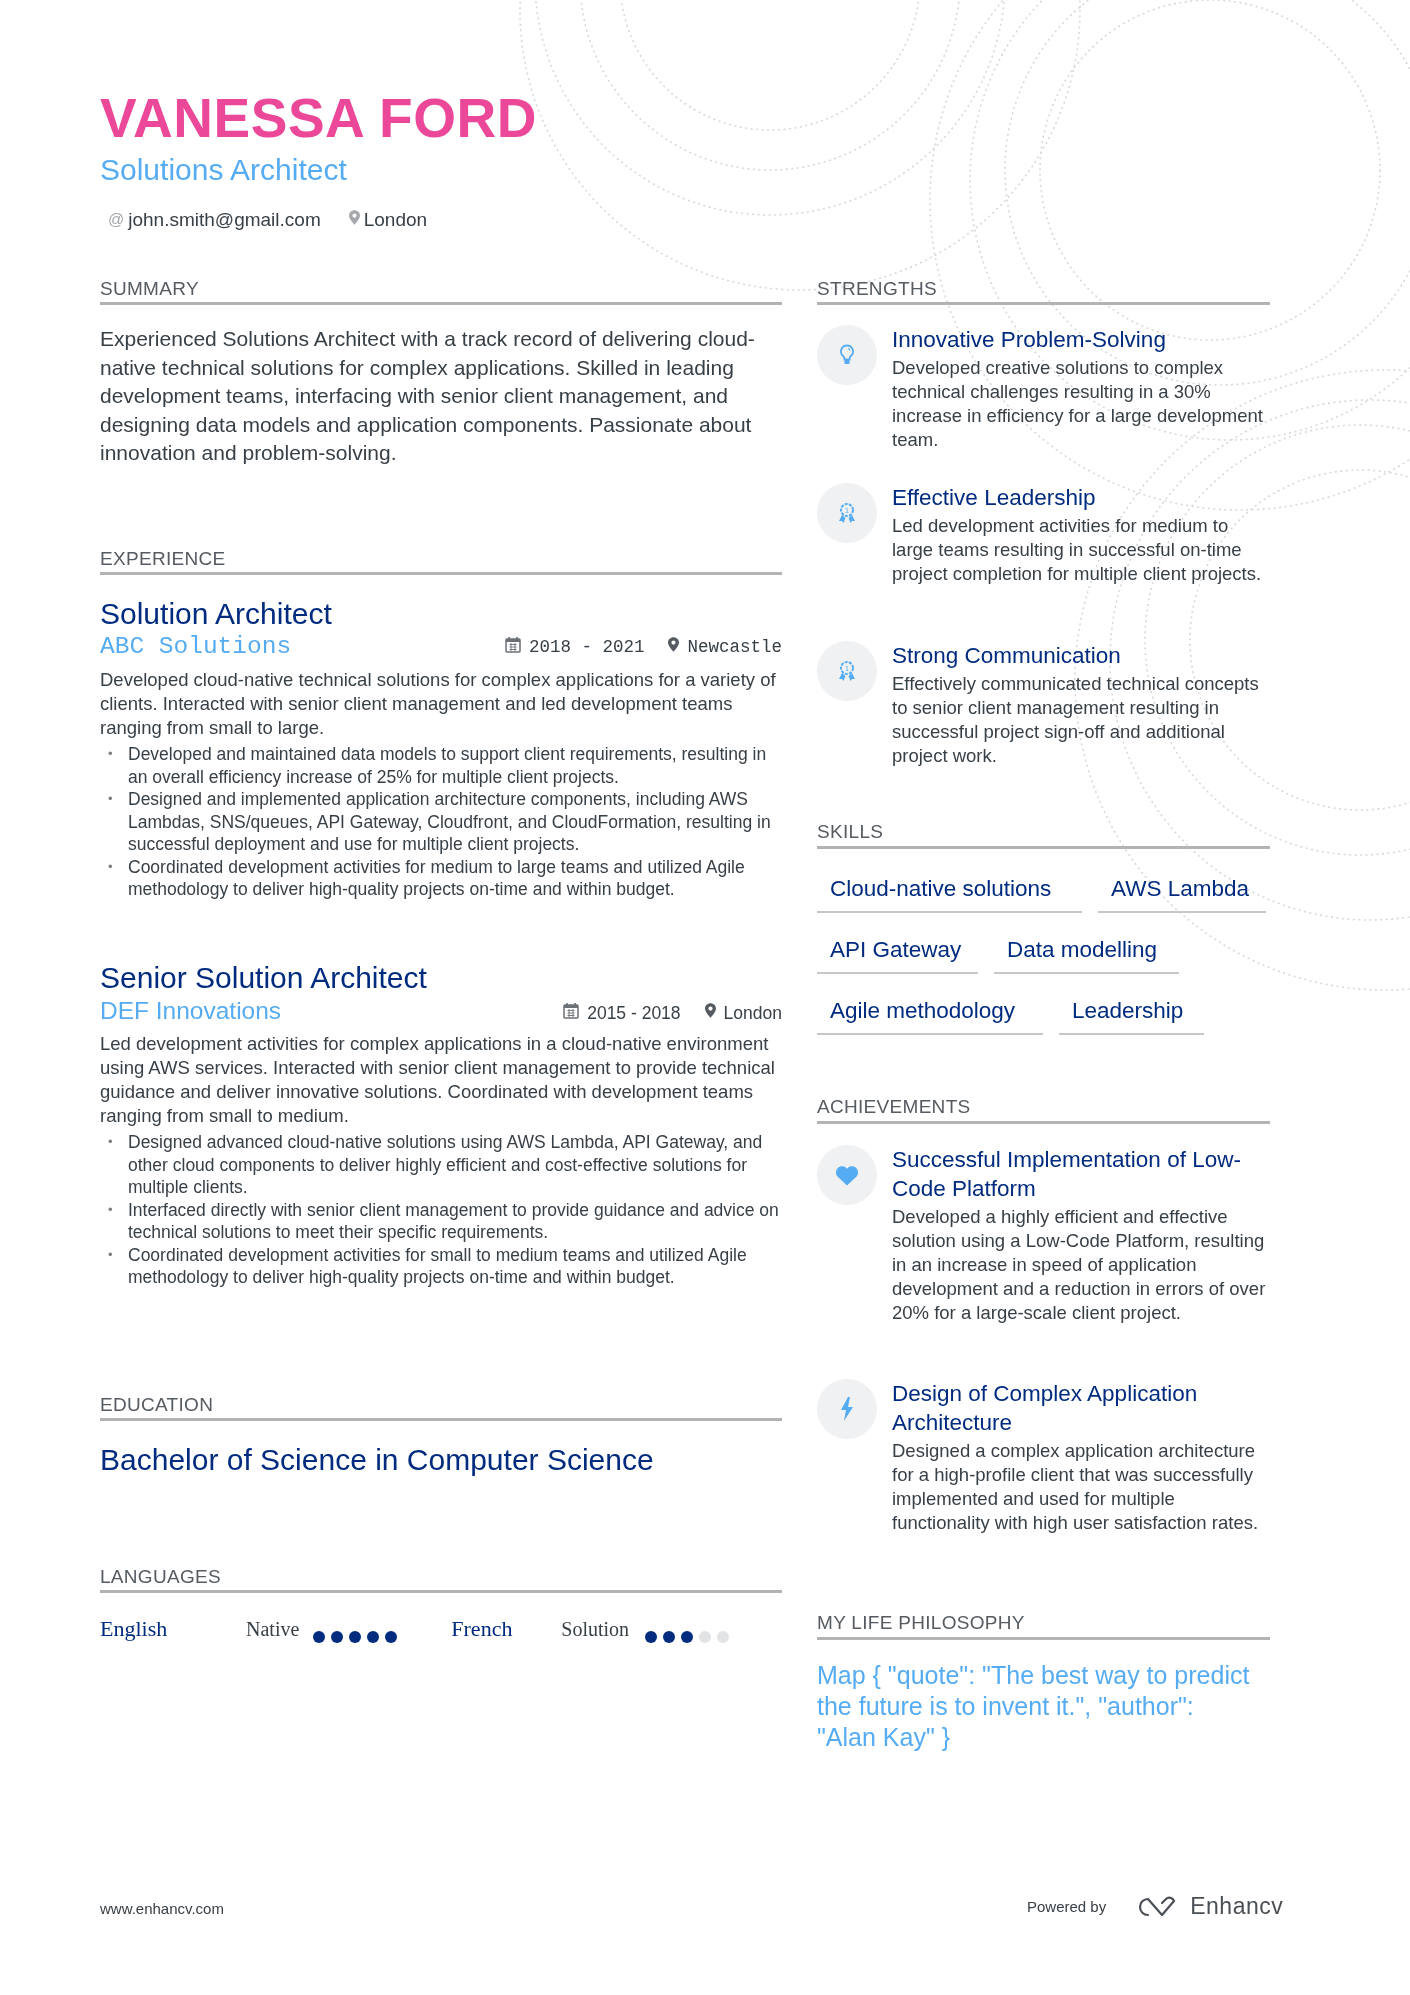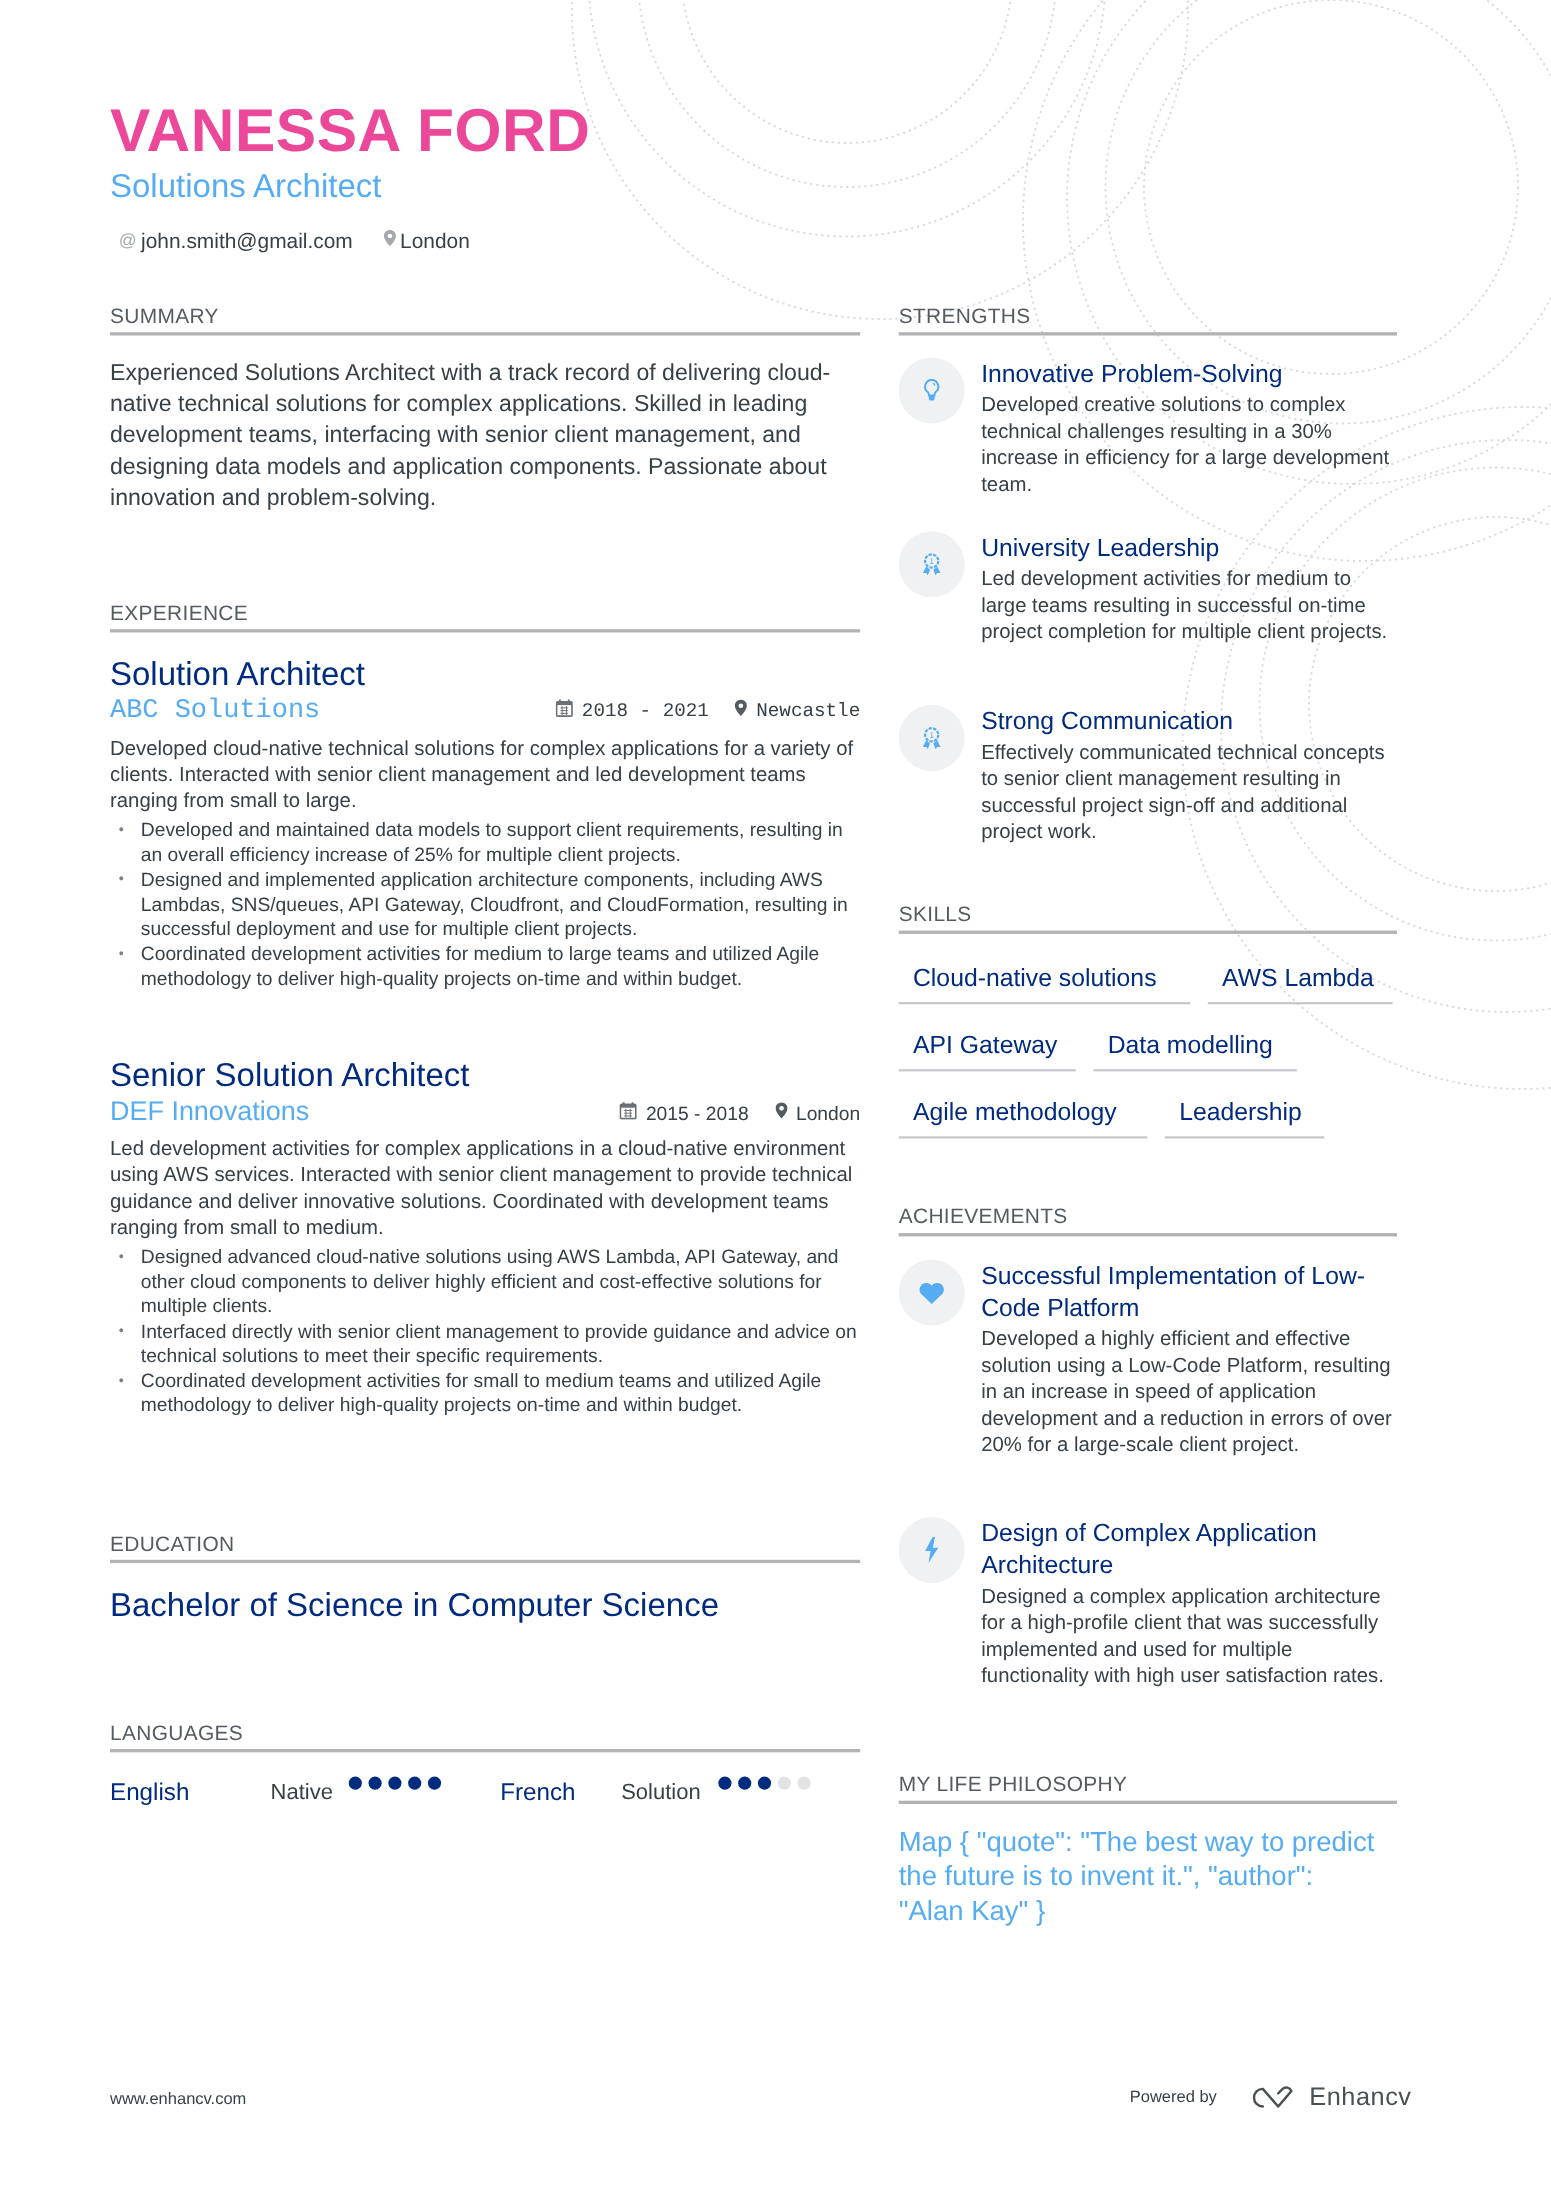--- a/index.html
+++ b/index.html
@@ -26,21 +26,21 @@
   .row-co { display: flex; justify-content: space-between; align-items: baseline; }
   .company { font-size: 24.5px; color: #56ACF2; line-height: 30px; }
   .meta { display: flex; align-items: center; font-size: 17.5px; color: #384047; }
   .meta .mi { color: #6b7076; font-size: 17px; margin-right: 8px; }
   .meta .sp { width: 24px; }
   .desc { font-size: 18.5px; line-height: 24px; color: #384047; }
   ul.bul { list-style: none; margin-top: 3px; }
   ul.bul li { position: relative; padding-left: 28px; font-size: 17.5px; line-height: 22.5px; color: #384047; }
   ul.bul li::before { content: "•"; position: absolute; left: 8px; top: 0; color: #7a7f85; font-size: 13px; }
 
-  .lang-row { display: flex; align-items: flex-start; font-size: 22px; line-height: 28px; }
+  .lang-row { display: flex; align-items: flex-end; font-size: 22px; line-height: 28px; font-family: Liberation Serif, serif; }
   .lang-name { color: #002B7F; }
   .lang-lvl { color: #384047; font-size: 20px; }
   .dots { display: flex; gap: 6px; }
   .dot { width: 12px; height: 12px; border-radius: 50%; background: #002B7F; }
   .dot.off { background: #e1e3e5; }
 
   .item { display: flex; }
   .icon-circle { width: 60px; height: 60px; border-radius: 50%; background: #f0f1f2; flex: none; display: flex; align-items: center; justify-content: center; margin-right: 15px; }
   .item-title { font-size: 22.5px; color: #002B7F; line-height: 29px; }
   .item-desc { font-size: 18.5px; line-height: 24px; color: #384047; margin-top: 2px; }
@@ -206,21 +206,21 @@
 
 <div class="abs right item" style="top:483px;">
   <div class="icon-circle">
     <svg width="20" height="22" viewBox="0 0 20 22">
         <circle cx="10" cy="8" r="6" fill="none" stroke="#56ACF2" stroke-width="2" stroke-dasharray="3 1.2"></circle>
         <text x="10" y="10.5" text-anchor="middle" font-size="7" fill="#56ACF2" font-family="DejaVu Sans, sans-serif">1</text>
         <path d="M5 13l-3 6h3l1.5 2 2-5M15 13l3 6h-3l-1.5 2-2-5" fill="#56ACF2"></path>
       </svg>
   </div>
   <div style="flex:1;">
-    <div class="item-title">University Leadership</div>
+    <div class="item-title">Effective Leadership</div>
     <div class="item-desc">Led development activities for medium to large teams resulting in successful on-time project completion for multiple client projects.</div>
   </div>
 </div>
 
 <div class="abs right item" style="top:641px;">
   <div class="icon-circle">
     <svg width="20" height="22" viewBox="0 0 20 22">
         <circle cx="10" cy="8" r="6" fill="none" stroke="#56ACF2" stroke-width="2" stroke-dasharray="3 1.2"></circle>
         <text x="10" y="10.5" text-anchor="middle" font-size="7" fill="#56ACF2" font-family="DejaVu Sans, sans-serif">1</text>
         <path d="M5 13l-3 6h3l1.5 2 2-5M15 13l3 6h-3l-1.5 2-2-5" fill="#56ACF2"></path>

